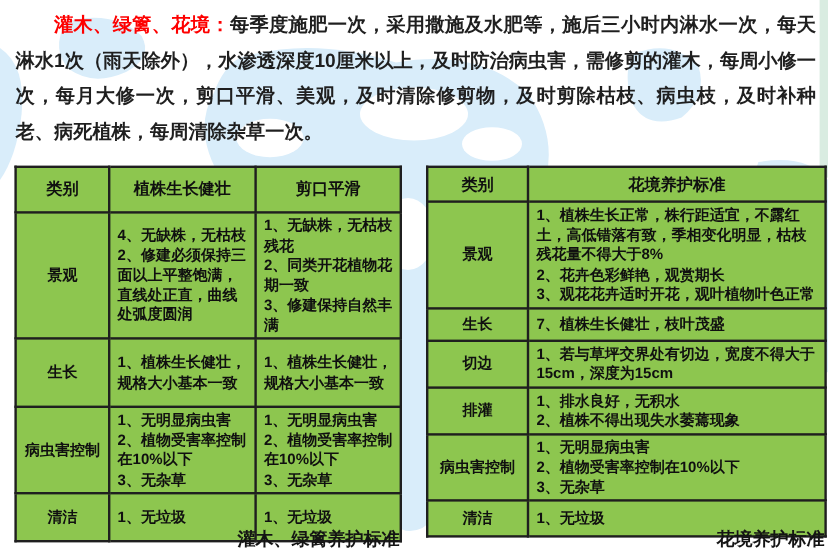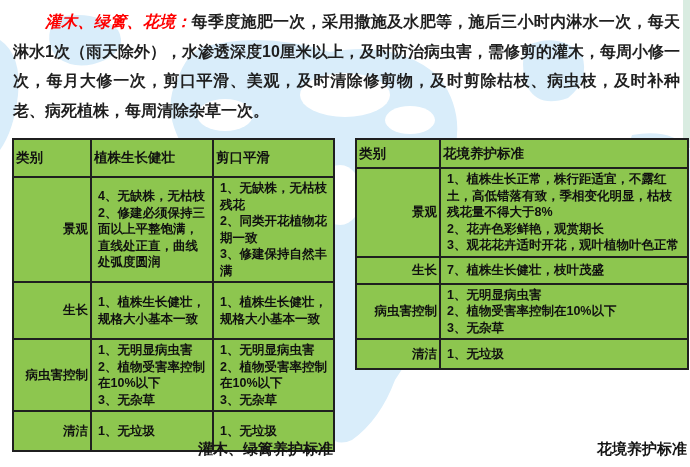--- a/index.html
+++ b/index.html
@@ -20,31 +20,31 @@
     color:#1c1c1c;
   }
   .bg-map{position:absolute;left:0;top:0;width:690px;height:467px;z-index:0;}
   .layer{position:absolute;z-index:1;}
   
   .intro{
     left:13px;top:7px;width:667px;
     font-size:16px;line-height:29.5px;font-weight:bold;
     text-align:justify;text-indent:2em;color:#1f1f1f;
   }
-  .intro .red{color:var(--title-red);font-style:italic;}
+  .intro .red{color:var(--title-red);}
   
   table{border-collapse:collapse;table-layout:fixed;}
   td{
     border:2px solid var(--border-dark);
     background:var(--cell-green);
     font-weight:bold;color:#101010;
     vertical-align:middle;
   }
-  td.hdr{font-size:13.5px;padding:2px;}
-  td.cat{text-align:right;font-size:12.5px;padding:2px;}
+  td.hdr{text-align:center;font-size:13.5px;padding:2px;}
+  td.cat{text-align:center;font-size:12.5px;padding:2px;}
   td.std{font-size:12.5px;line-height:16.5px;padding:2px 4px 2px 6px;white-space:pre-line;text-align:left;}
   .tbl-left{left:12px;top:138px;}
   .tbl-left table{width:321px;}
   .tbl-right{left:355px;top:138px;}
   .tbl-right table{width:332px;}
   .caption{
     top:440px;height:22px;
     font-size:15px;font-weight:bold;text-align:right;color:#141414;
   }
   .caption-left{left:12px;width:321px;}
@@ -135,20 +135,29 @@
     <tr style="height:81px">
       <td class="cat">景观</td>
       <td class="std">1、植株生长正常，株行距适宜，不露红土，高低错落有致，季相变化明显，枯枝残花量不得大于8%
 2、花卉色彩鲜艳，观赏期长
 3、观花花卉适时开花，观叶植物叶色正常</td>
     </tr>
     <tr style="height:27px">
       <td class="cat">生长</td>
       <td class="std">7、植株生长健壮，枝叶茂盛</td>
     </tr>
+    <tr style="height:37px">
+      <td class="cat">切边</td>
+      <td class="std">1、若与草坪交界处有切边，宽度不得大于15cm，深度为15cm</td>
+    </tr>
+    <tr style="height:37px">
+      <td class="cat">排灌</td>
+      <td class="std">1、排水良好，无积水
+2、植株不得出现失水萎蔫现象</td>
+    </tr>
     <tr style="height:55px">
       <td class="cat">病虫害控制</td>
       <td class="std">1、无明显病虫害
 2、植物受害率控制在10%以下
 3、无杂草</td>
     </tr>
     <tr style="height:30px">
       <td class="cat">清洁</td>
       <td class="std">1、无垃圾</td>
     </tr>

